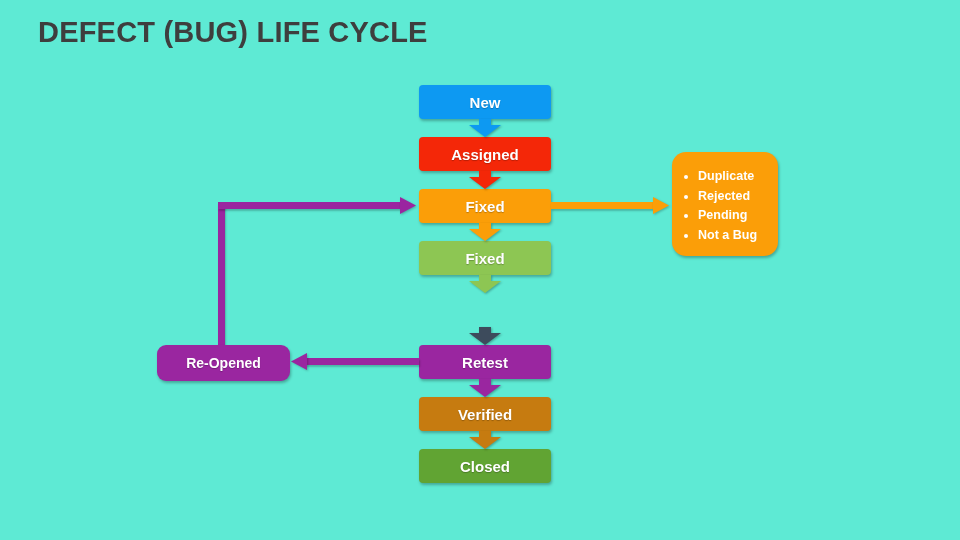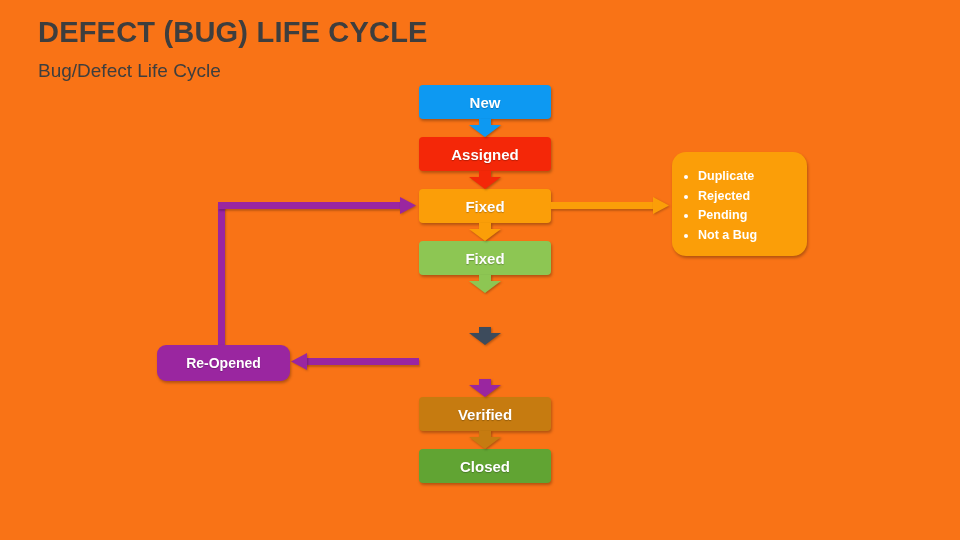--- a/index.html
+++ b/index.html
@@ -1,37 +1,37 @@
 <!DOCTYPE html>
 <html><head>
 <meta charset="utf-8">
 <style>
   html,body{margin:0;padding:0;background:#ffffff;}
   .canvas{
-    position:relative;width:960px;height:540px;background:#f97316;overflow:hidden;
+    position:relative;width:960px;height:540px;background:#5eead4;overflow:hidden;
     font-family:"Liberation Sans", sans-serif;
   }
   .title{
     position:absolute;left:38px;top:16px;font-size:29px;font-weight:700;
     color:#3e3e3e;letter-spacing:.2px;margin:0;
   }
   .subtitle{
     position:absolute;left:38px;top:60px;font-size:19px;font-weight:400;
     color:#3e3e3e;margin:0;
   }
   .node{
     position:absolute;left:419px;width:132px;height:34px;border-radius:4px;
     display:flex;align-items:center;justify-content:center;
     color:#ffffff;font-size:15px;font-weight:700;
     box-shadow:1px 2px 3px rgba(0,0,0,.28);
     text-shadow:0 1px 1px rgba(0,0,0,.25);
   }
   .chev{position:absolute;left:469px;width:32px;height:18px;filter:drop-shadow(1px 1.5px 1px rgba(0,0,0,.3));}
   .sidebox{
-    position:absolute;left:672px;top:152px;width:135px;height:104px;border-radius:14px;
+    position:absolute;left:672px;top:152px;width:106px;height:104px;border-radius:14px;
     box-shadow:1px 2px 3px rgba(0,0,0,.28);color:#ffffff;
   }
   .sidebox ul{
     margin:0;padding:15px 6px 0 26px;list-style:disc;
     font-size:12.5px;font-weight:700;line-height:19.5px;
   }
   .reopened{
     position:absolute;left:157px;top:345px;width:133px;height:36px;border-radius:9px;
     display:flex;align-items:center;justify-content:center;
     color:#ffffff;font-size:14px;font-weight:700;
@@ -39,26 +39,26 @@
   }
   .bar{position:absolute;box-shadow:1px 2px 2px rgba(0,0,0,.22);}
   .head{position:absolute;width:16px;height:17px;filter:drop-shadow(1px 1.5px 1px rgba(0,0,0,.25));}
 </style>
 </head>
 <body>
 
 <div class="canvas">
 
   <h1 class="title">DEFECT (BUG) LIFE CYCLE</h1>
-  <h2 class="subtitle">Bug/Defect Life Cycle</h2>
 
   <div class="node" style="top: 85px; background-color: rgb(13, 153, 242);">New</div>
   <div class="node" style="top: 137px; background-color: rgb(244, 39, 8);">Assigned</div>
   <div class="node" style="top: 189px; background-color: rgb(251, 158, 8);">Fixed</div>
   <div class="node" style="top: 241px; background-color: rgb(141, 198, 83);">Fixed</div>
+  <div class="node" style="top: 345px; background-color: rgb(154, 38, 160);">Retest</div>
   <div class="node" style="top: 397px; background-color: rgb(198, 123, 16);">Verified</div>
   <div class="node" style="top: 449px; background-color: rgb(97, 164, 51);">Closed</div>
 
   <svg class="chev" style="top:119px" viewBox="0 0 32 18">
       <path d="M10 0 L22 0 L22 6 L32 6 L16 18 L0 6 L10 6 Z" fill="#0d99f2"></path>
     </svg>
   <svg class="chev" style="top:171px" viewBox="0 0 32 18">
       <path d="M10 0 L22 0 L22 6 L32 6 L16 18 L0 6 L10 6 Z" fill="#f42708"></path>
     </svg>
   <svg class="chev" style="top:223px" viewBox="0 0 32 18">

